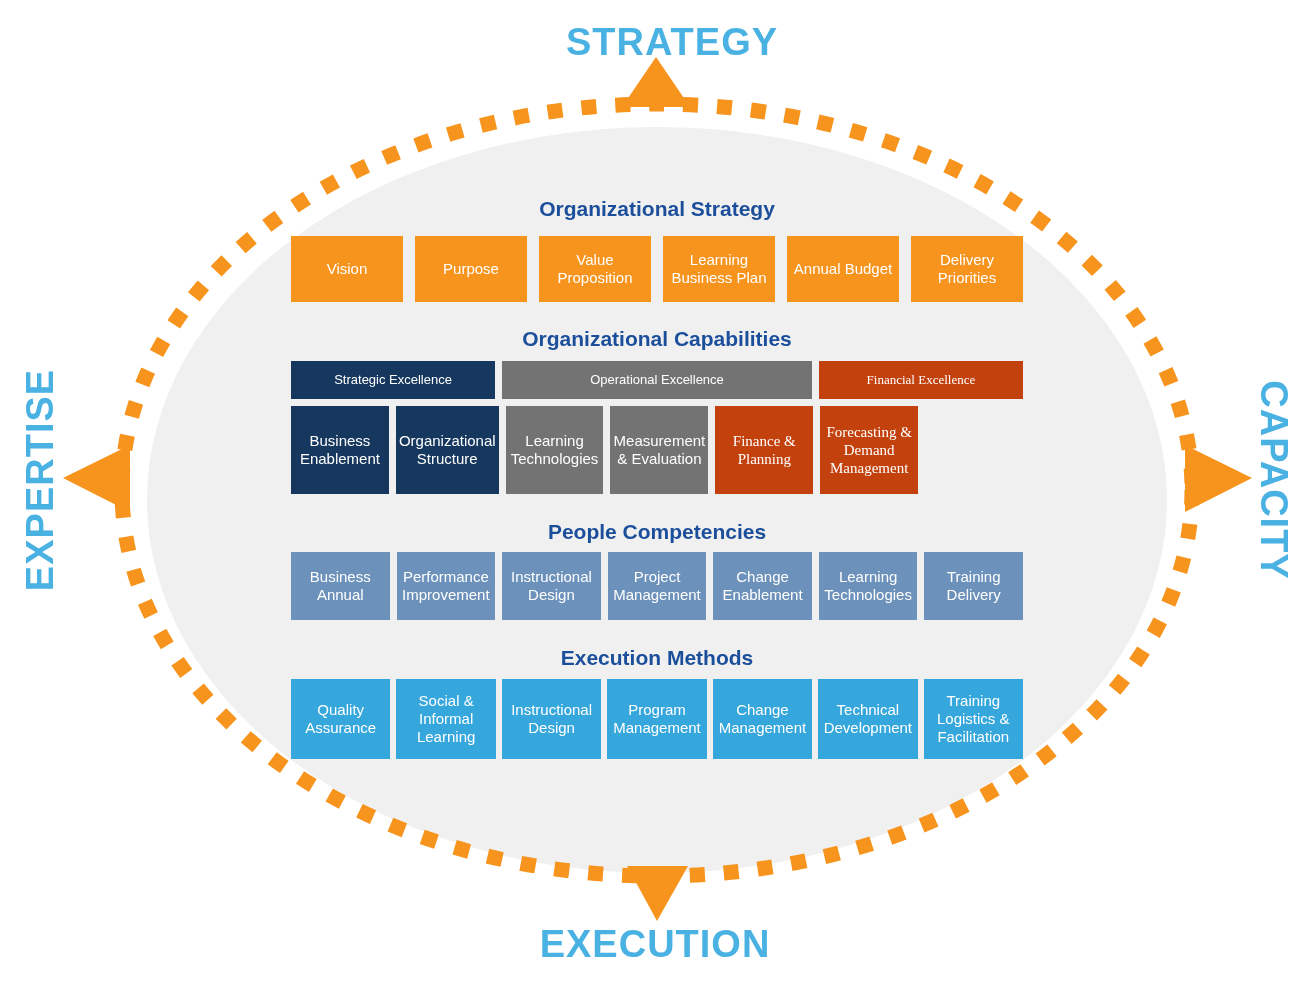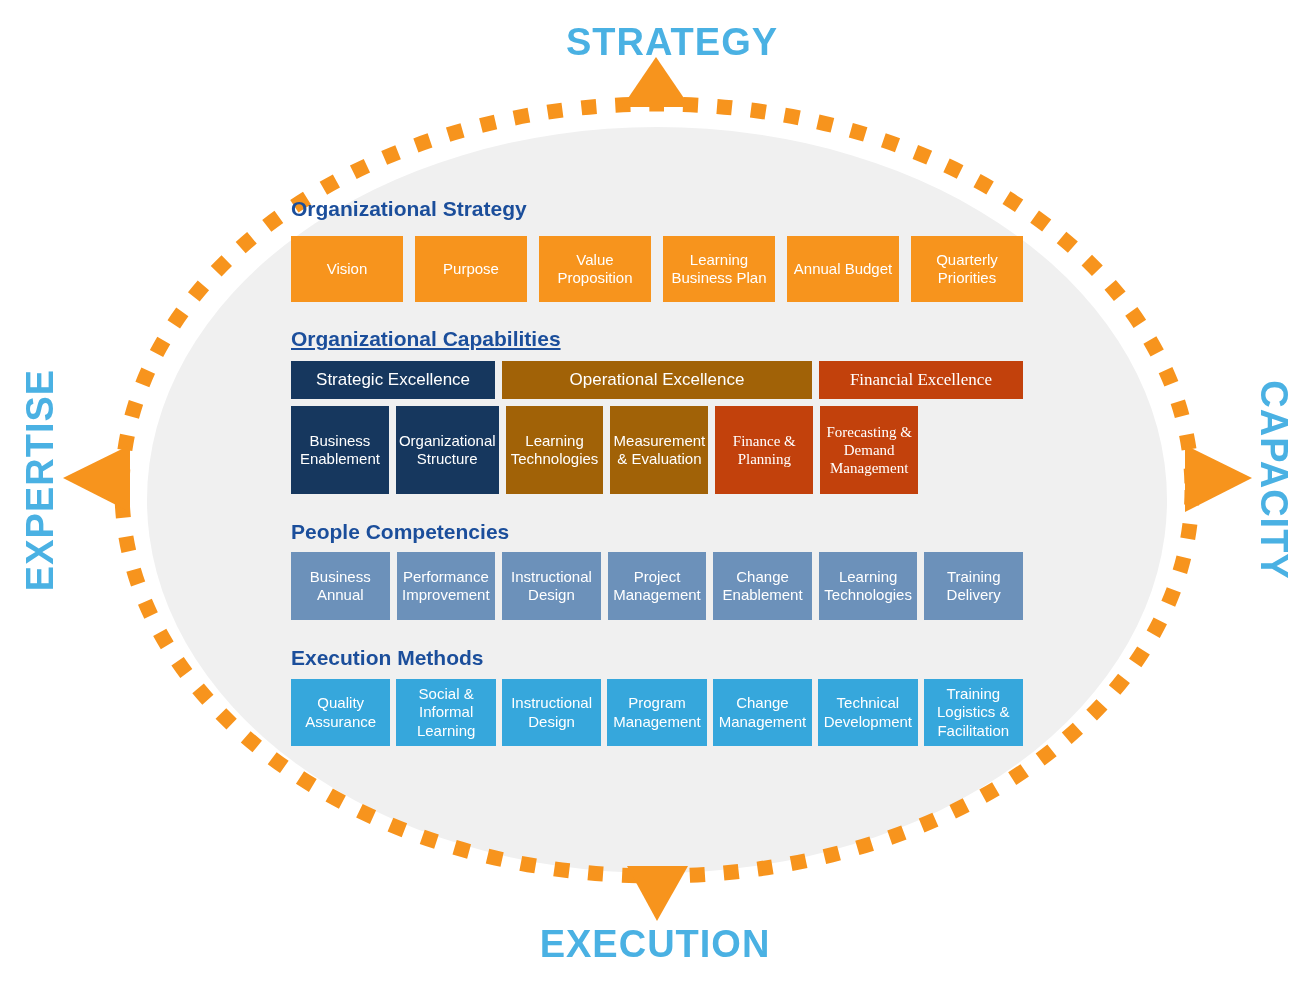--- a/index.html
+++ b/index.html
@@ -38,21 +38,21 @@
     position: absolute;
     left: 291px;
     top: 0;
     width: 732px;
     height: 995px;
   }
   .section-title {
     position: absolute;
     left: 0;
     width: 100%;
-    text-align: left;
+    text-align: center;
     color: #1B4E9B;
     font-weight: bold;
     font-size: 21px;
     line-height: 26px;
   }
   .row {
     position: absolute;
     left: 0;
     width: 100%;
     display: grid;
@@ -63,27 +63,27 @@
     display: flex;
     align-items: center;
     justify-content: center;
     text-align: center;
     color: #ffffff;
     font-size: 15px;
     line-height: 1.22;
     padding: 2px 3px;
     box-sizing: border-box;
   }
-  .box.group { font-size: 17px; }
+  .box.group { font-size: 13px; }
   .span2 { grid-column: span 2; }
   .span3 { grid-column: span 3; }
 
   .orange     { background: #F7941D; }
   .navy       { background: #16375E; }
-  .medblue    { background: #a16207; }
+  .medblue    { background: #737373; }
   .brightblue { background: #c2410c; font-family: Liberation Serif, serif; }
   .slateblue  { background: #6C91BA; }
   .skyblue    { background: #36A7DC; }
 </style>
 </head>
 <body>
 
 <div class="stage">
 
   <svg class="bg-svg" viewBox="0 0 1315 995" xmlns="http://www.w3.org/2000/svg">
@@ -102,24 +102,24 @@
 
   <div class="content">
 
     <div class="section-title" style="top:196px;">Organizational Strategy</div>
     <div class="row row-6" style="top:236px; height:66px;">
       <div class="box orange">Vision</div>
       <div class="box orange">Purpose</div>
       <div class="box orange">Value Proposition</div>
       <div class="box orange">Learning Business Plan</div>
       <div class="box orange">Annual Budget</div>
-      <div class="box orange">Quarterly Priorities</div>
+      <div class="box orange">Delivery Priorities</div>
     </div>
 
-    <div class="section-title" style="top:326px;text-decoration:underline;">Organizational Capabilities</div>
+    <div class="section-title" style="top:326px;">Organizational Capabilities</div>
     <div class="row row-7" style="top:361px; height:38px;">
       <div class="box group navy span2">Strategic Excellence</div>
       <div class="box group medblue span3">Operational Excellence</div>
       <div class="box group brightblue span2">Financial Excellence</div>
     </div>
     <div class="row row-7" style="top:406px; height:88px;">
       <div class="box navy">Business Enablement</div>
       <div class="box navy">Organizational Structure</div>
       <div class="box medblue">Learning Technologies</div>
       <div class="box medblue">Measurement &amp; Evaluation</div>
@@ -132,21 +132,21 @@
       <div class="box slateblue">Business Annual</div>
       <div class="box slateblue">Performance Improvement</div>
       <div class="box slateblue">Instructional Design</div>
       <div class="box slateblue">Project Management</div>
       <div class="box slateblue">Change Enablement</div>
       <div class="box slateblue">Learning Technologies</div>
       <div class="box slateblue">Training Delivery</div>
     </div>
 
     <div class="section-title" style="top:645px;">Execution Methods</div>
-    <div class="row row-7" style="top:679px; height:67px;gap:6px;">
+    <div class="row row-7" style="top:679px; height:80px;gap:6px;">
       <div class="box skyblue">Quality Assurance</div>
       <div class="box skyblue">Social &amp; Informal Learning</div>
       <div class="box skyblue">Instructional Design</div>
       <div class="box skyblue">Program Management</div>
       <div class="box skyblue">Change Management</div>
       <div class="box skyblue">Technical Development</div>
       <div class="box skyblue">Training Logistics &amp; Facilitation</div>
     </div>
 
   </div>

